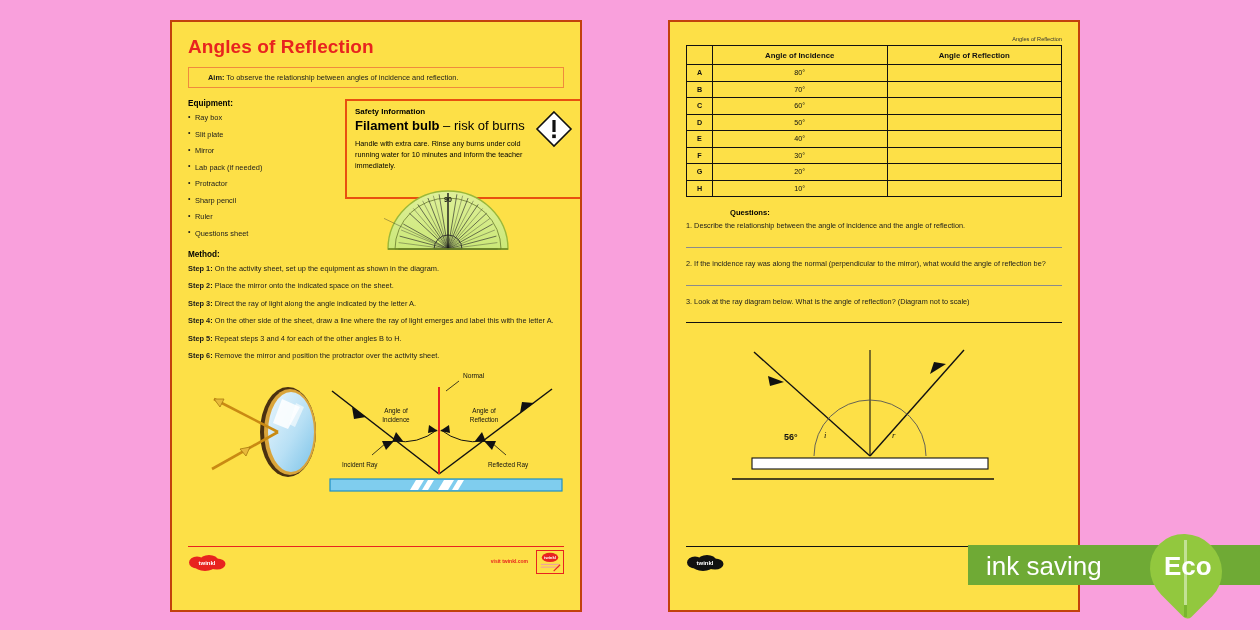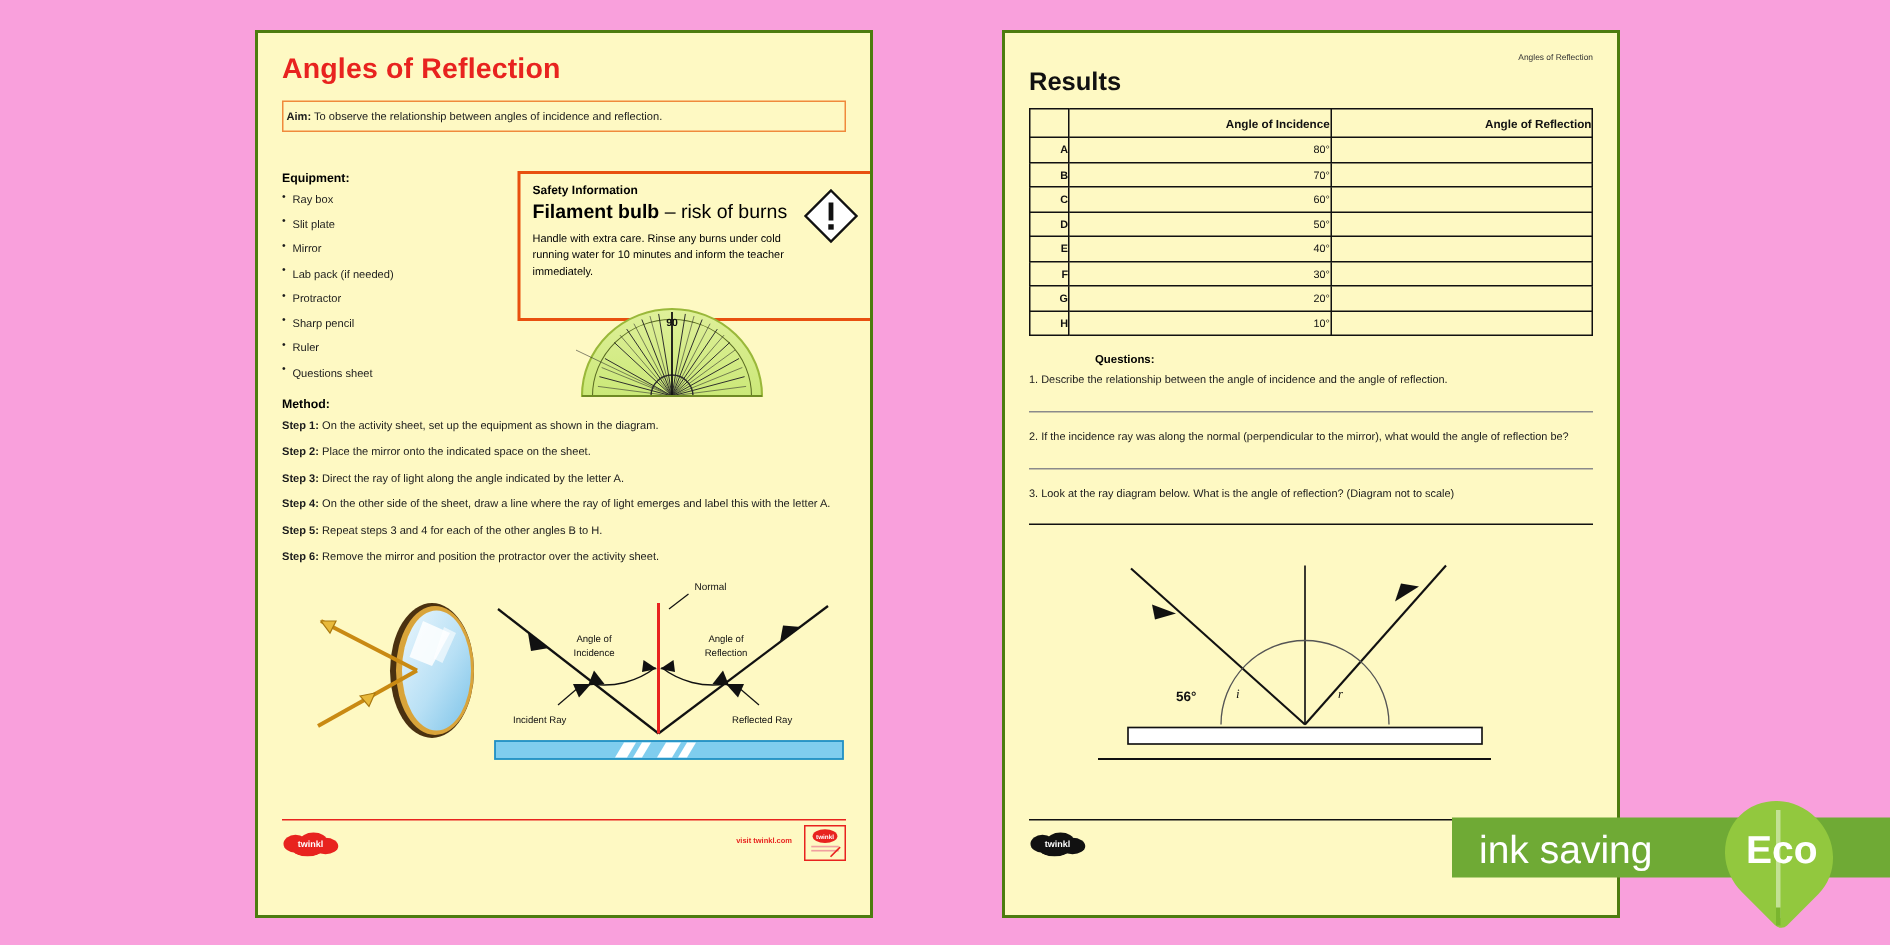--- a/index.html
+++ b/index.html
@@ -5,43 +5,43 @@
   * { box-sizing: border-box; margin: 0; padding: 0; }
   body {
     width: 1260px; height: 630px;
     background: #f9a0dc;
     font-family: "Liberation Sans", sans-serif;
     overflow: hidden;
     position: relative;
   }
   .page {
     position: absolute;
-    background: #fef9c3;
-    border: 2px solid #4d7c0f;
+    background: #fde047;
+    border: 2px solid #c2410c;
     overflow: hidden;
   }
   #page-1 { left: 170px; top: 20px; width: 412px; height: 592px; }
   #page-2 { left: 668px; top: 20px; width: 412px; height: 592px; }
 
   .pg-inner { position: absolute; left: 0; top: 0; right: 0; bottom: 0; padding: 14px 16px 0 16px; }
 
   
   .doc-title {
     color: #e8231f;
     font-size: 19px;
     font-weight: bold;
     letter-spacing: .1px;
     margin-bottom: 9px;
   }
   .aim-box {
     border: 1.5px solid #f08a3c;
-    padding: 5px 2px;
+    padding: 5px 19px;
     font-size: 7.4px;
     color: #1b1b1b;
-    margin-bottom: 26px;
+    margin-bottom: 11px;
     line-height: 1.25;
   }
   .aim-box b { font-weight: bold; }
 
   .mid-row { position: relative; }
   .equip-h { font-size: 8.2px; font-weight: bold; margin-bottom: 5px; }
   .equip-list { list-style: none; width: 150px; }
   .equip-list li {
     font-size: 7.4px;
     color: #1b1b1b;
@@ -101,21 +101,21 @@
 
   table.results {
     width: 100%;
     border-collapse: collapse;
     table-layout: fixed;
   }
   table.results td, table.results th {
     border: 1px solid #111;
     height: 16.5px;
     font-size: 7.2px;
-    text-align: right;
+    text-align: center;
     color: #111;
     font-weight: normal;
   }
   table.results th { font-weight: bold; font-size: 7.8px; height: 19px; }
   .col-letter { width: 26px; font-weight: bold !important; }
 
   .q-head { font-size: 7.6px; font-weight: bold; margin: 11px 0 4px 0; padding-left: 44px; }
   .q-text { font-size: 7.3px; line-height: 1.4; color: #1b1b1b; }
   .ans-line { border-top: 1.1px solid #8b8b8b; margin: 16px 0 11px 0; }
   .ans-line.dark { border-top: 1.3px solid #111; margin-top: 14px; }
@@ -346,21 +346,20 @@
         </svg>
       </div>
     </div>
   </div>
 </div>
 
 <div class="page" id="page-2">
   <div class="pg-inner">
 
     <div class="hdr-right">Angles of Reflection</div>
-    <div class="results-title">Results</div>
 
     <table class="results">
       <thead>
         <tr>
           <th class="col-letter"></th>
           <th>Angle of Incidence</th>
           <th>Angle of Reflection</th>
         </tr>
       </thead>
       <tbody>

